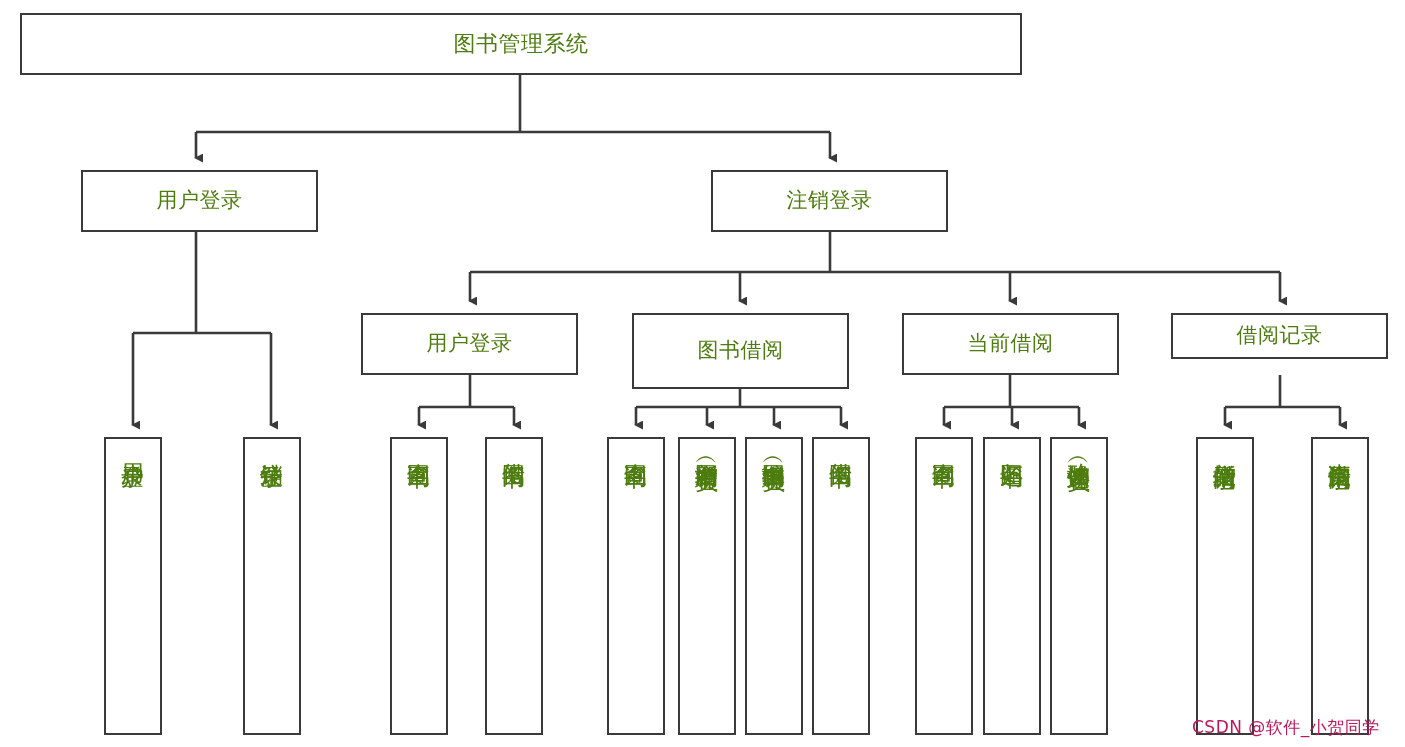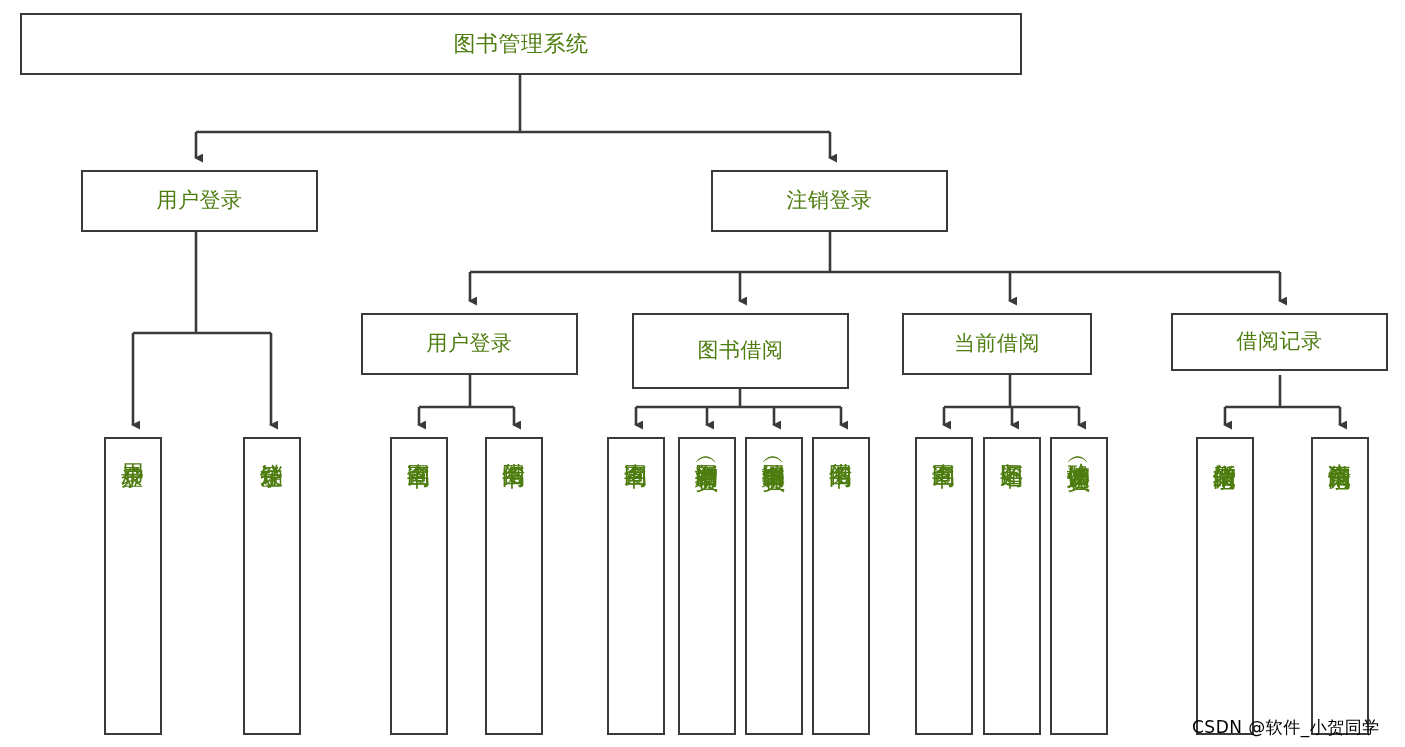--- a/index.html
+++ b/index.html
@@ -57,21 +57,21 @@
   .node.vert .label {
     writing-mode: vertical-rl;
     text-orientation: upright;
     font-size: 23px;
     line-height: 1.05;
     letter-spacing: 1px;
     white-space: nowrap;
   }
   .watermark {
     position: absolute;
-    color: #000000;
+    color: #be185d;
     font-size: 17px;
     letter-spacing: 0.5px;
     white-space: nowrap;
     user-select: none;
   }
 </style>
 </head>
 <body>
 
 <div id="canvas">
@@ -136,24 +136,24 @@
   <div class="node horiz" style="left:711px; top:170px; width:237px; height:62px;">
     <span class="label">注销登录</span>
   </div>
 
   <div class="node horiz" style="left:361px; top:313px; width:217px; height:62px;">
     <span class="label">用户登录</span>
   </div>
   <div class="node horiz" style="left:632px; top:313px; width:217px; height:76px;">
     <span class="label">图书借阅</span>
   </div>
-  <div class="node horiz" style="left:902px; top:313px; width:190px; height:62px;">
+  <div class="node horiz" style="left:902px; top:313px; width:217px; height:62px;">
     <span class="label">当前借阅</span>
   </div>
-  <div class="node horiz" style="left:1171px; top:313px; width:217px; height:58px;">
+  <div class="node horiz" style="left:1171px; top:313px; width:217px; height:46px;">
     <span class="label">借阅记录</span>
   </div>
 
   <div class="node vert" style="left:104px; top:437px; width:58px; height:298px;">
     <span class="label">用户登录</span>
   </div>
   <div class="node vert" style="left:243px; top:437px; width:58px; height:298px;">
     <span class="label">注销登录</span>
   </div>
 

